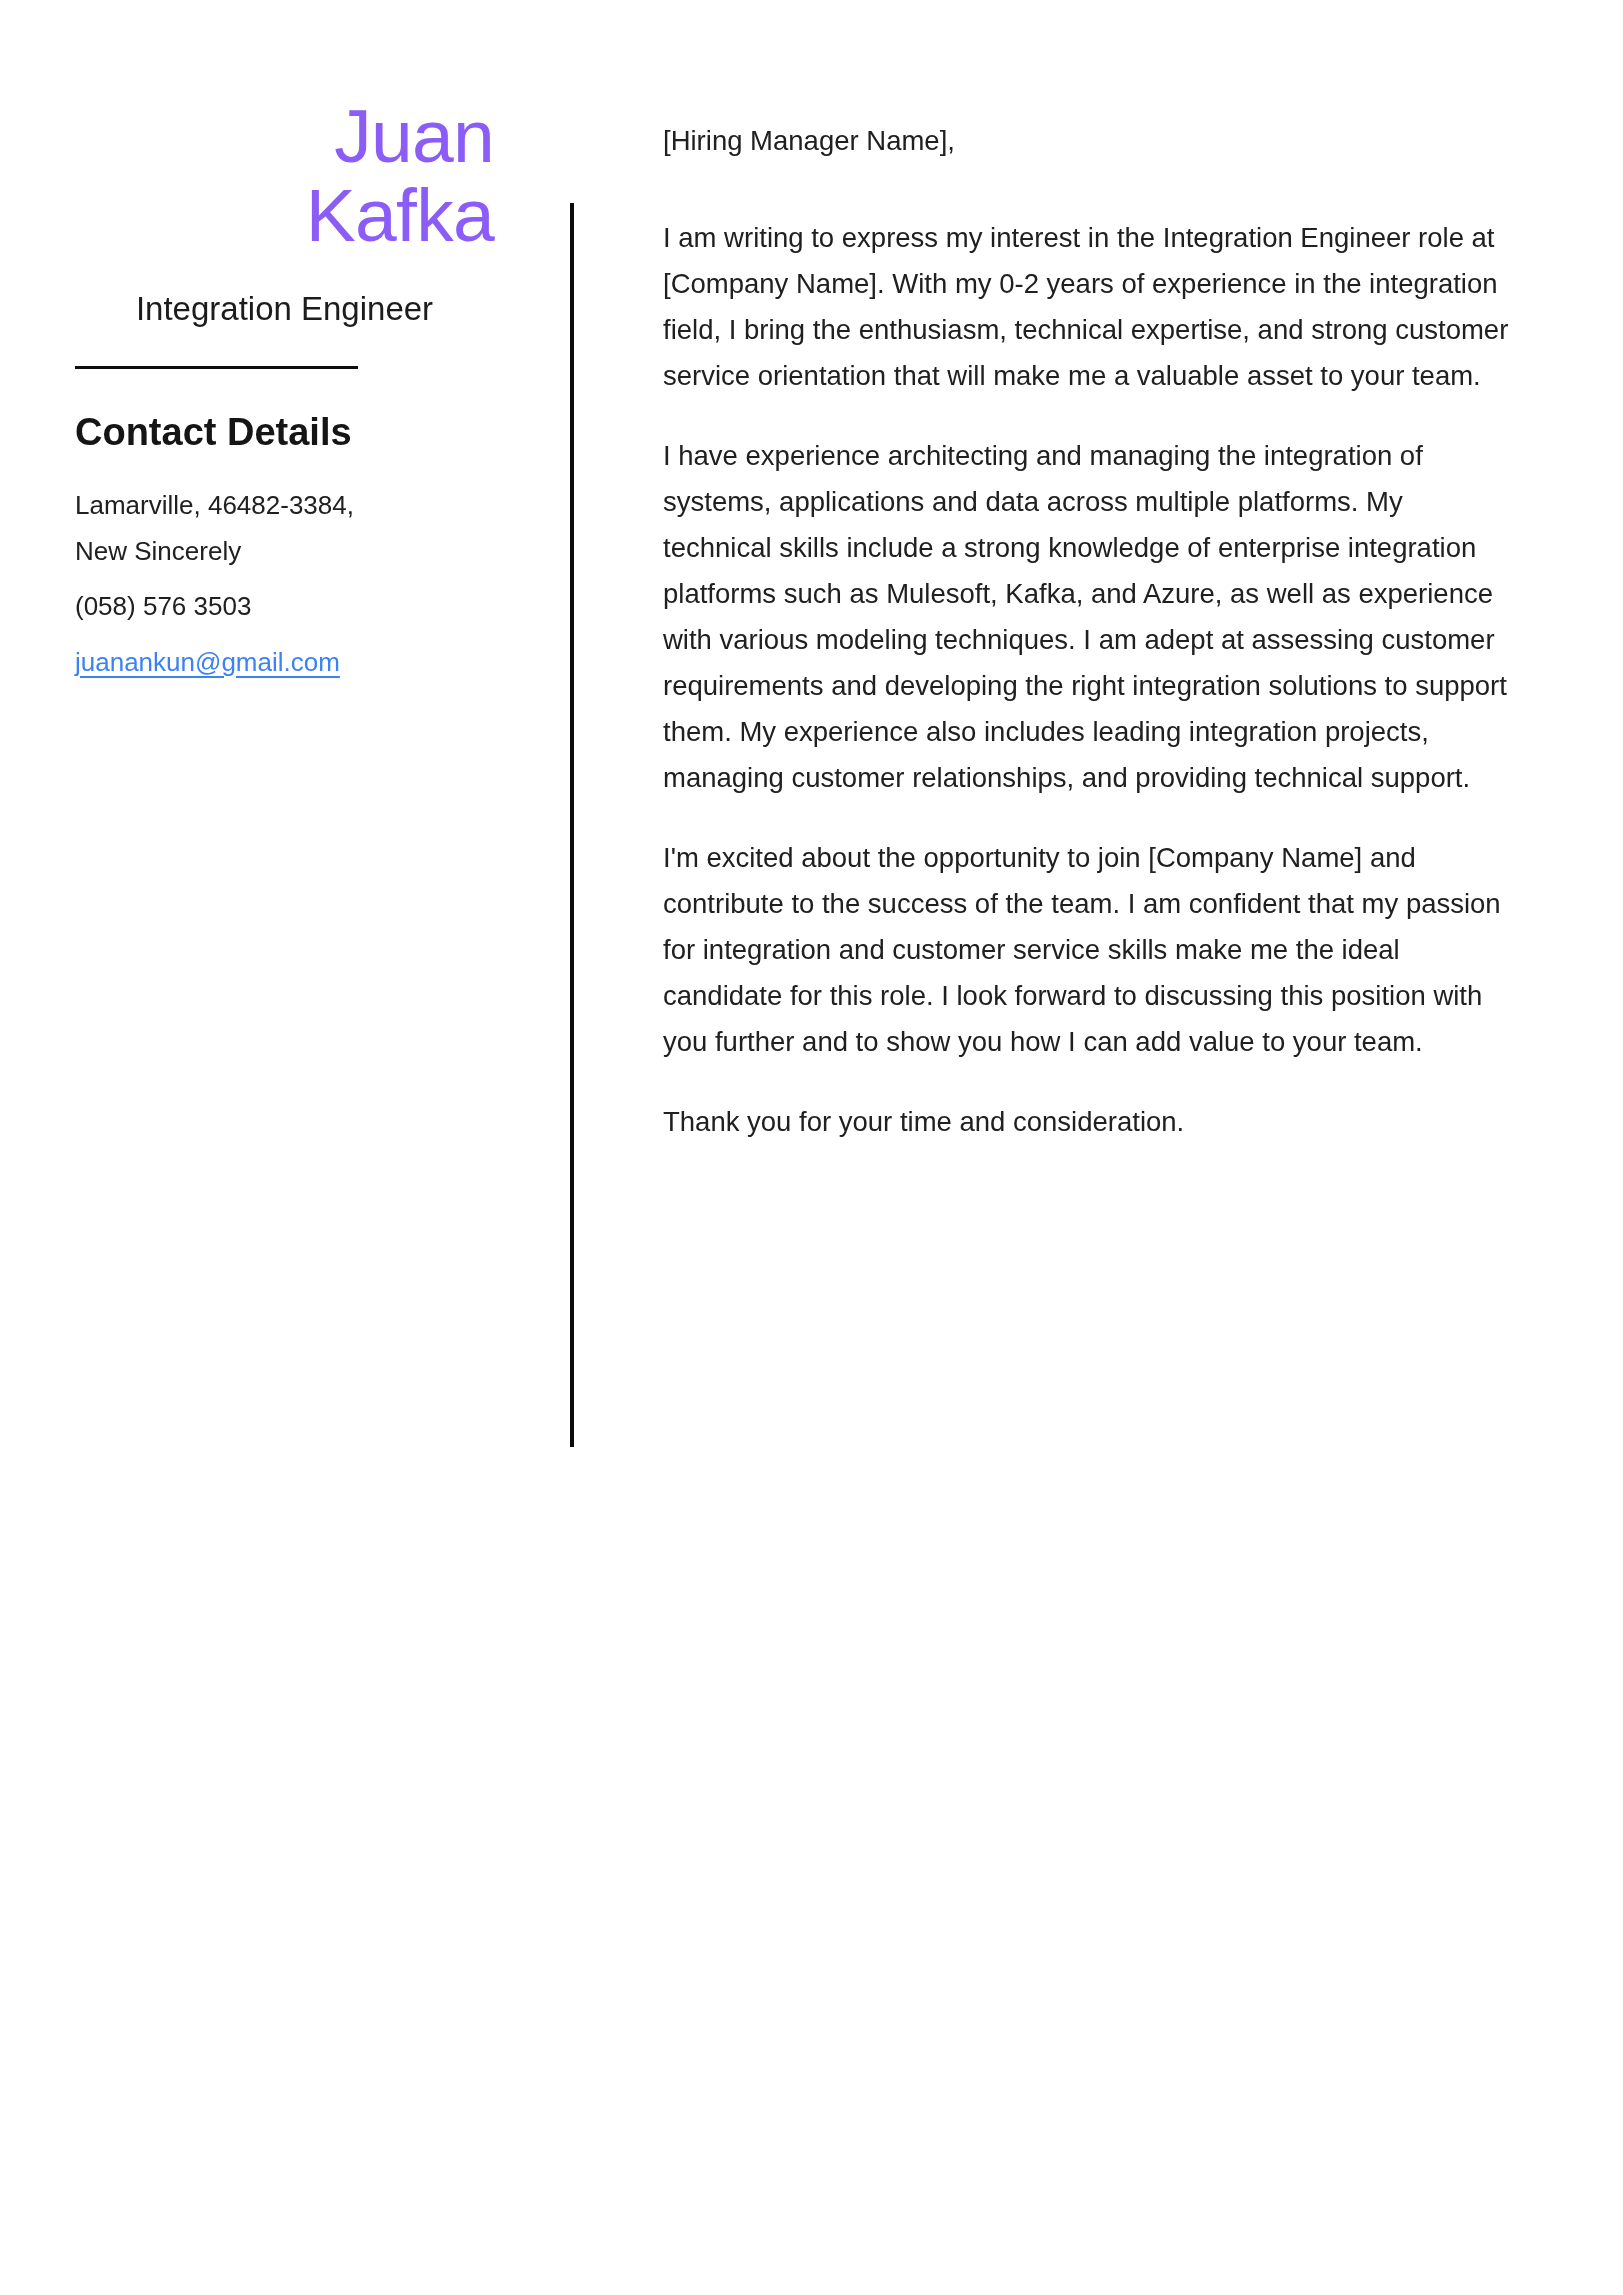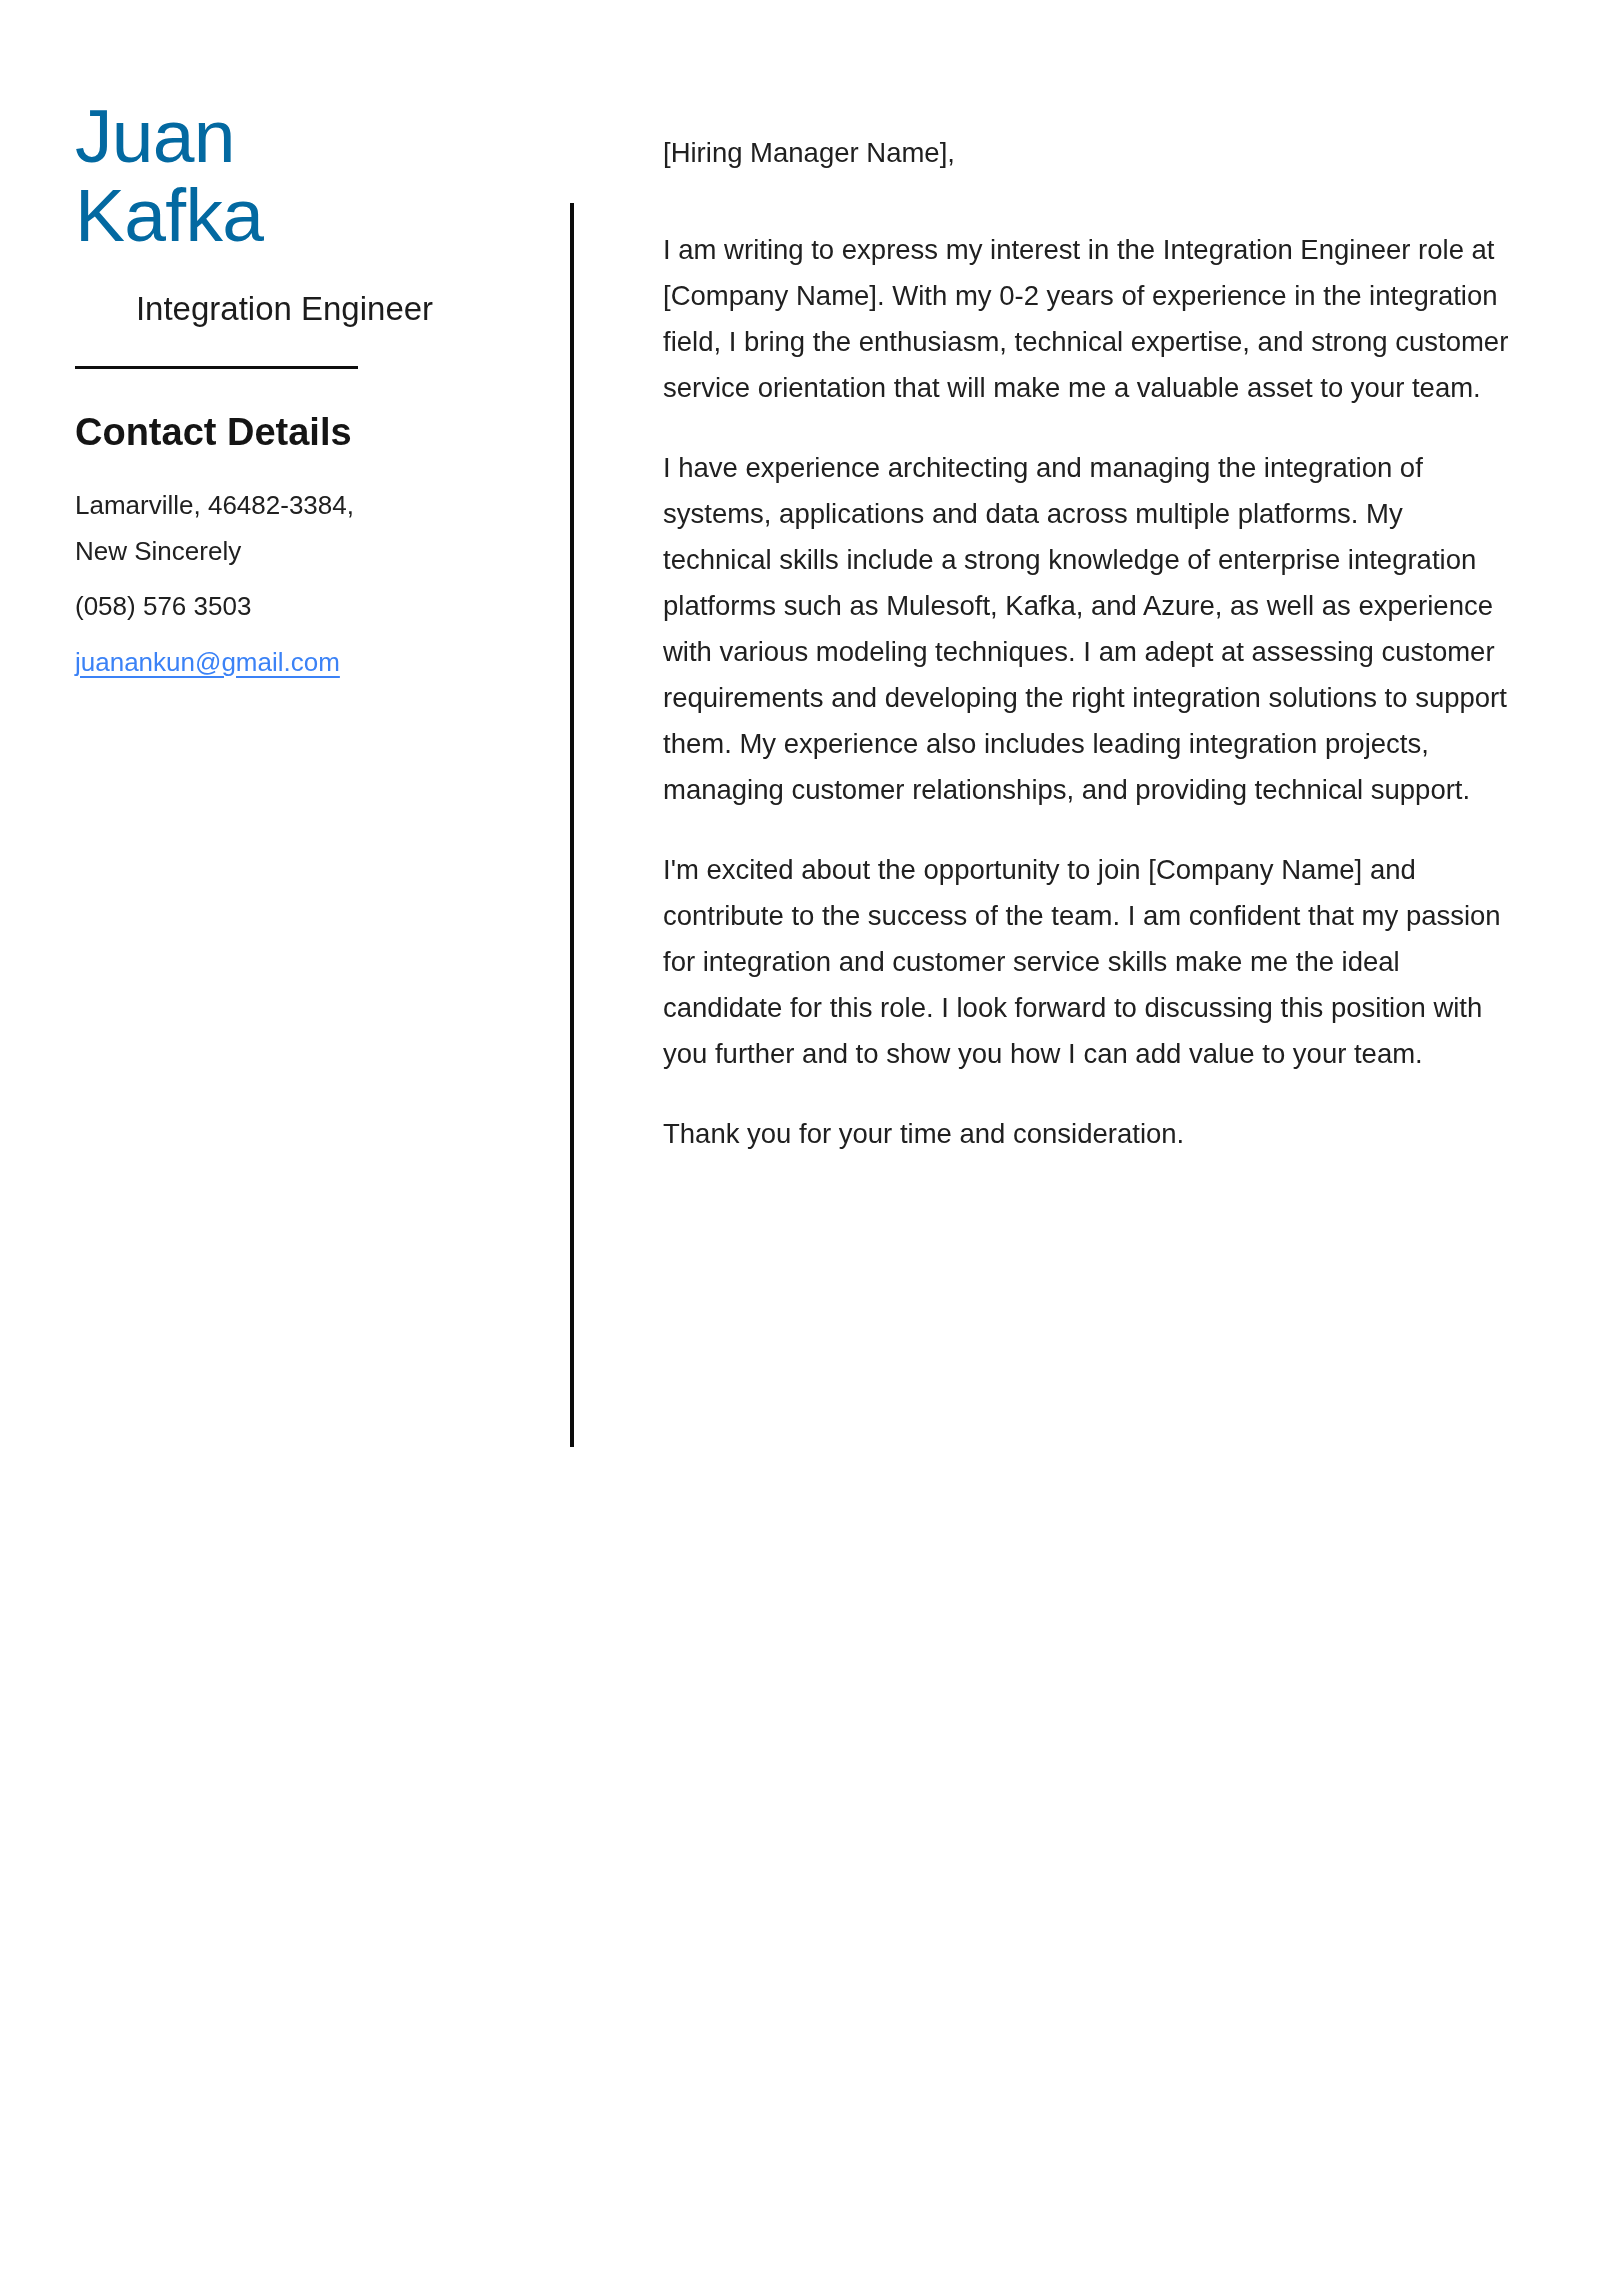--- a/index.html
+++ b/index.html
@@ -22,21 +22,22 @@
     left: 75px;
     top: 97px;
     width: 419px;
   }
   .name {
     margin: 0;
     font-size: 75px;
     line-height: 79px;
     font-weight: 400;
     letter-spacing: -0.7px;
-    color: #0369a1;
+    color: #8b5cf6;
+    text-align: right;
   }
   .name-line { display: block; }
   .job-title {
     margin-top: 35px;
     font-size: 33px;
     line-height: 37px;
     font-weight: 400;
     color: #1c1c1c;
     text-align: center;
   }
@@ -76,21 +77,21 @@
     top: 203px;
     width: 3.9px;
     height: 1244px;
     background: #0b0b0b;
   }
 
   
   .letter {
     position: absolute;
     left: 663px;
-    top: 130px;
+    top: 118px;
     width: 846px;
     font-size: 27.5px;
     line-height: 46px;
     color: #202020;
   }
   .letter p { margin: 0 0 34px 0; }
   .letter p.greeting { margin-bottom: 51px; }
   .letter p.thankyou { margin-bottom: 46px; }
   .letter p.closing { margin-bottom: 0; }
   .closing span { display: block; }

